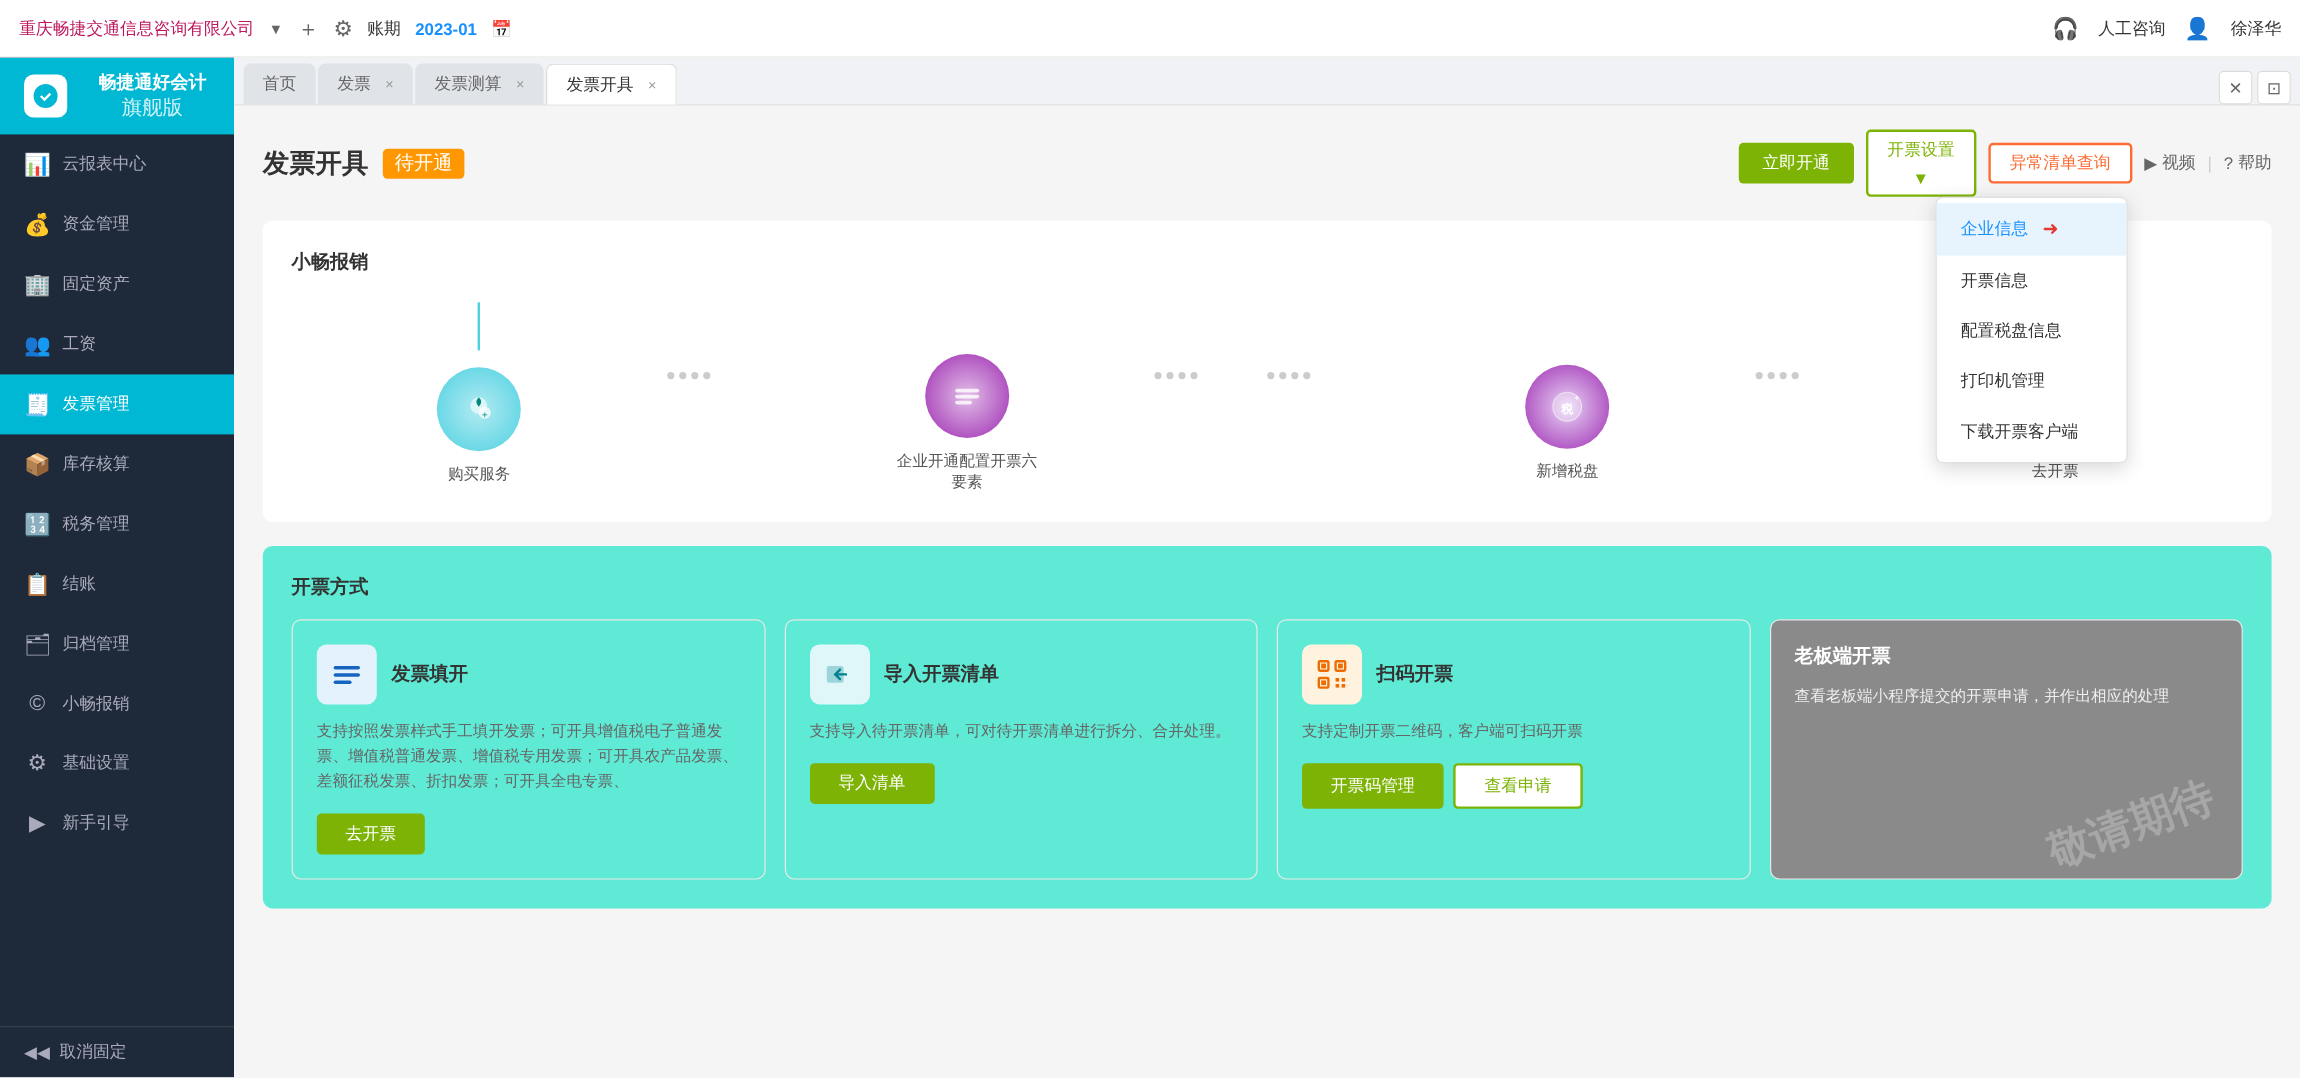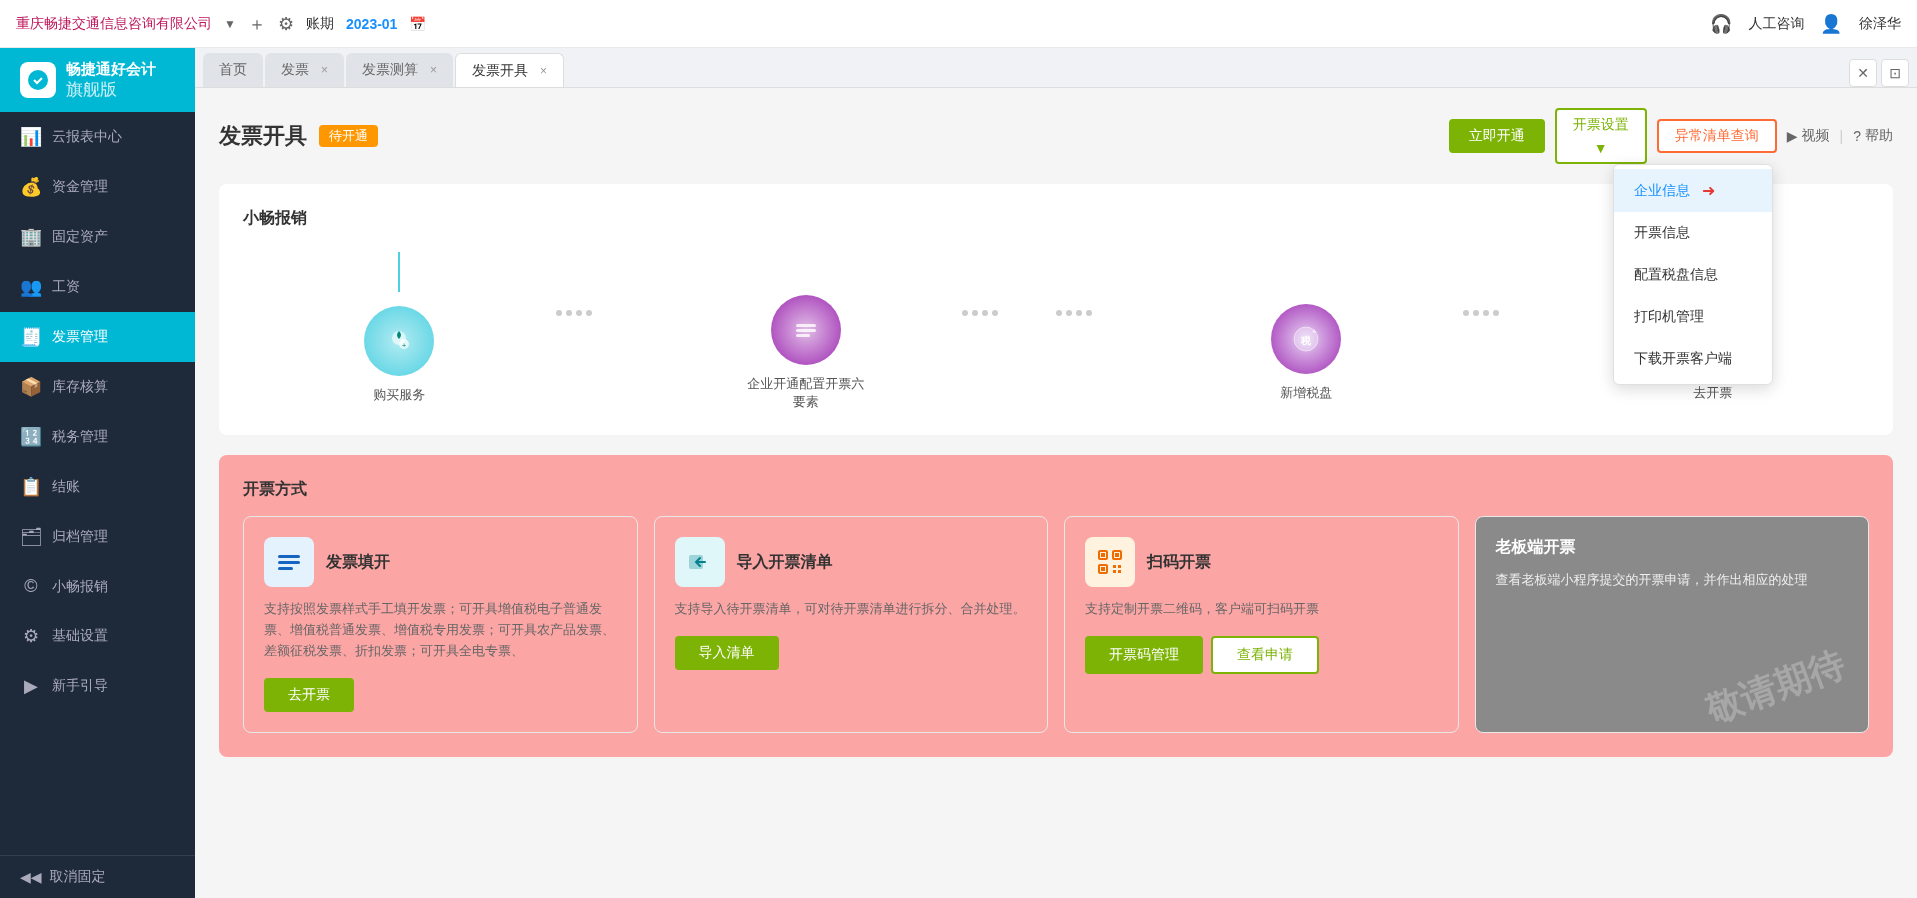--- a/index.html
+++ b/index.html
@@ -8,21 +8,21 @@
     
     .top-bar { height: 48px; background: #fff; display: flex; align-items: center; padding: 0 16px; border-bottom: 1px solid #e8e8e8; gap: 12px; flex-shrink: 0; }
     .company-name { color: #be185d; font-size: 14px; }
     .period-label { color: #333; font-size: 14px; }
     .top-bar-right { margin-left: auto; display: flex; align-items: center; gap: 16px; color: #666; }
     .chevron-down { font-size: 12px; color: #666; }
 
     
     .layout { display: flex; flex: 1; overflow: hidden; }
     .sidebar { width: 195px; background: #1e2a3a; display: flex; flex-direction: column; flex-shrink: 0; }
-    .logo-area { height: 64px; background: #00b8d4; display: flex; align-items: center; padding: 0 20px; gap: 10px; }
+    .logo-area { height: 64px; background: #00b8d4; display: flex; align-items: center; padding: 0 20px; gap: 26px; text-align: center; }
     .logo-icon { width: 36px; height: 36px; background: #fff; border-radius: 8px; display: flex; align-items: center; justify-content: center; color: #00b8d4; font-size: 18px; font-weight: bold; }
     .logo-text { color: #fff; font-size: 15px; font-weight: bold; line-height: 1.3; }
     .logo-sub { font-size: 17px; color: rgba(255,255,255,0.8); }
 
     .sidebar-nav { flex: 1; overflow-y: auto; }
     .sidebar-item { display: flex; align-items: center; gap: 10px; padding: 14px 20px; color: #aab; cursor: pointer; transition: background 0.2s; }
     .sidebar-item.active { background: #00b8d4; color: #fff; }
     .sidebar-item .icon { font-size: 18px; width: 22px; text-align: center; }
     .sidebar-item .label { font-size: 14px; }
     .sidebar-bottom { padding: 12px 20px; color: #aab; display: flex; align-items: center; gap: 8px; cursor: pointer; border-top: 1px solid rgba(255,255,255,0.1); }
@@ -37,21 +37,21 @@
     .tab-close { font-size: 12px; color: #999; margin-left: 4px; cursor: pointer; }
     .tab-bar-actions { margin-left: auto; margin-right: 8px; display: flex; align-items: center; gap: 4px; }
     .tab-action-btn { width: 28px; height: 28px; display: flex; align-items: center; justify-content: center; cursor: pointer; color: #666; border: 1px solid #ddd; border-radius: 4px; background: #fff; font-size: 14px; }
 
     
     .page-content { flex: 1; overflow-y: auto; background: #f5f5f5; padding: 20px 24px; position: relative; }
 
     
     .page-header { display: flex; align-items: center; gap: 12px; margin-bottom: 20px; }
     .page-title { font-size: 22px; font-weight: bold; color: #333; }
-    .status-badge { background: #ff9800; color: #fff; padding: 2px 10px; border-radius: 4px; font-size: 13px; }
+    .status-badge { background: #ff9800; color: #fff; padding: 2px 10px; border-radius: 4px; font-size: 16px; }
 
     .page-header-actions { margin-left: auto; display: flex; align-items: center; gap: 10px; position: relative; }
     .btn-primary { background: #7cb305; color: #fff; border: none; padding: 8px 20px; border-radius: 4px; cursor: pointer; font-size: 14px; }
     .btn-outline { background: #fff; color: #7cb305; border: 2px solid #7cb305; padding: 6px 16px; border-radius: 4px; cursor: pointer; font-size: 14px; display: flex; align-items: center; gap: 6px; flex-direction: column; }
     .btn-outline-gray { background: #fff; color: #ff6b35; border: 2px solid #ff6b35; padding: 6px 16px; border-radius: 4px; cursor: pointer; font-size: 14px; }
     .btn-link { color: #666; background: none; border: none; cursor: pointer; display: flex; align-items: center; gap: 4px; font-size: 14px; }
 
     
     .dropdown-menu { position: absolute; top: 100%; right: 120px; background: #fff; border: 1px solid #e0e0e0; border-radius: 6px; box-shadow: 0 4px 16px rgba(0,0,0,0.15); z-index: 100; min-width: 160px; padding: 4px 0; }
     .dropdown-item { padding: 12px 20px; cursor: pointer; color: #333; font-size: 14px; display: flex; align-items: center; gap: 8px; }
@@ -70,21 +70,21 @@
     .flow-step-icon.purple { background: radial-gradient(circle, #e1bee7, #9c27b0); }
     .flow-step-icon.orange { background: radial-gradient(circle, #ffe0b2, #ff9800); }
     .flow-step-icon.purple2 { background: radial-gradient(circle, #e8d5f5, #9c27b0); }
     .flow-step-icon.gold { background: radial-gradient(circle, #fff9c4, #f9a825); }
     .flow-step-label { font-size: 13px; color: #555; text-align: center; max-width: 120px; line-height: 1.4; }
     .flow-divider { flex: 0.3; display: flex; align-items: center; padding-bottom: 30px; }
     .flow-dots { display: flex; gap: 4px; }
     .flow-dot { width: 6px; height: 6px; border-radius: 50%; background: #ccc; }
 
     
-    .methods-section { background: #fca5a5; border-radius: 8px; padding: 24px; margin-bottom: 20px; }
+    .methods-section { background: #5eead4; border-radius: 8px; padding: 24px; margin-bottom: 20px; }
     .methods-grid { display: flex; gap: 16px; }
     .method-card { flex: 1; border: 1px solid #e8e8e8; border-radius: 8px; padding: 20px; }
     .method-card.gray { background: #8a8a8a; color: #fff; }
     .method-card-header { display: flex; align-items: center; gap: 12px; margin-bottom: 12px; }
     .method-icon { width: 50px; height: 50px; border-radius: 8px; display: flex; align-items: center; justify-content: center; font-size: 24px; }
     .method-icon.blue { background: #e3f2fd; color: #1565c0; }
     .method-icon.teal { background: #e0f7fa; color: #00838f; }
     .method-icon.orange { background: #fff3e0; color: #ef6c00; }
     .method-title { font-size: 16px; font-weight: bold; color: #333; }
     .method-desc { font-size: 13px; color: #666; line-height: 1.6; }

